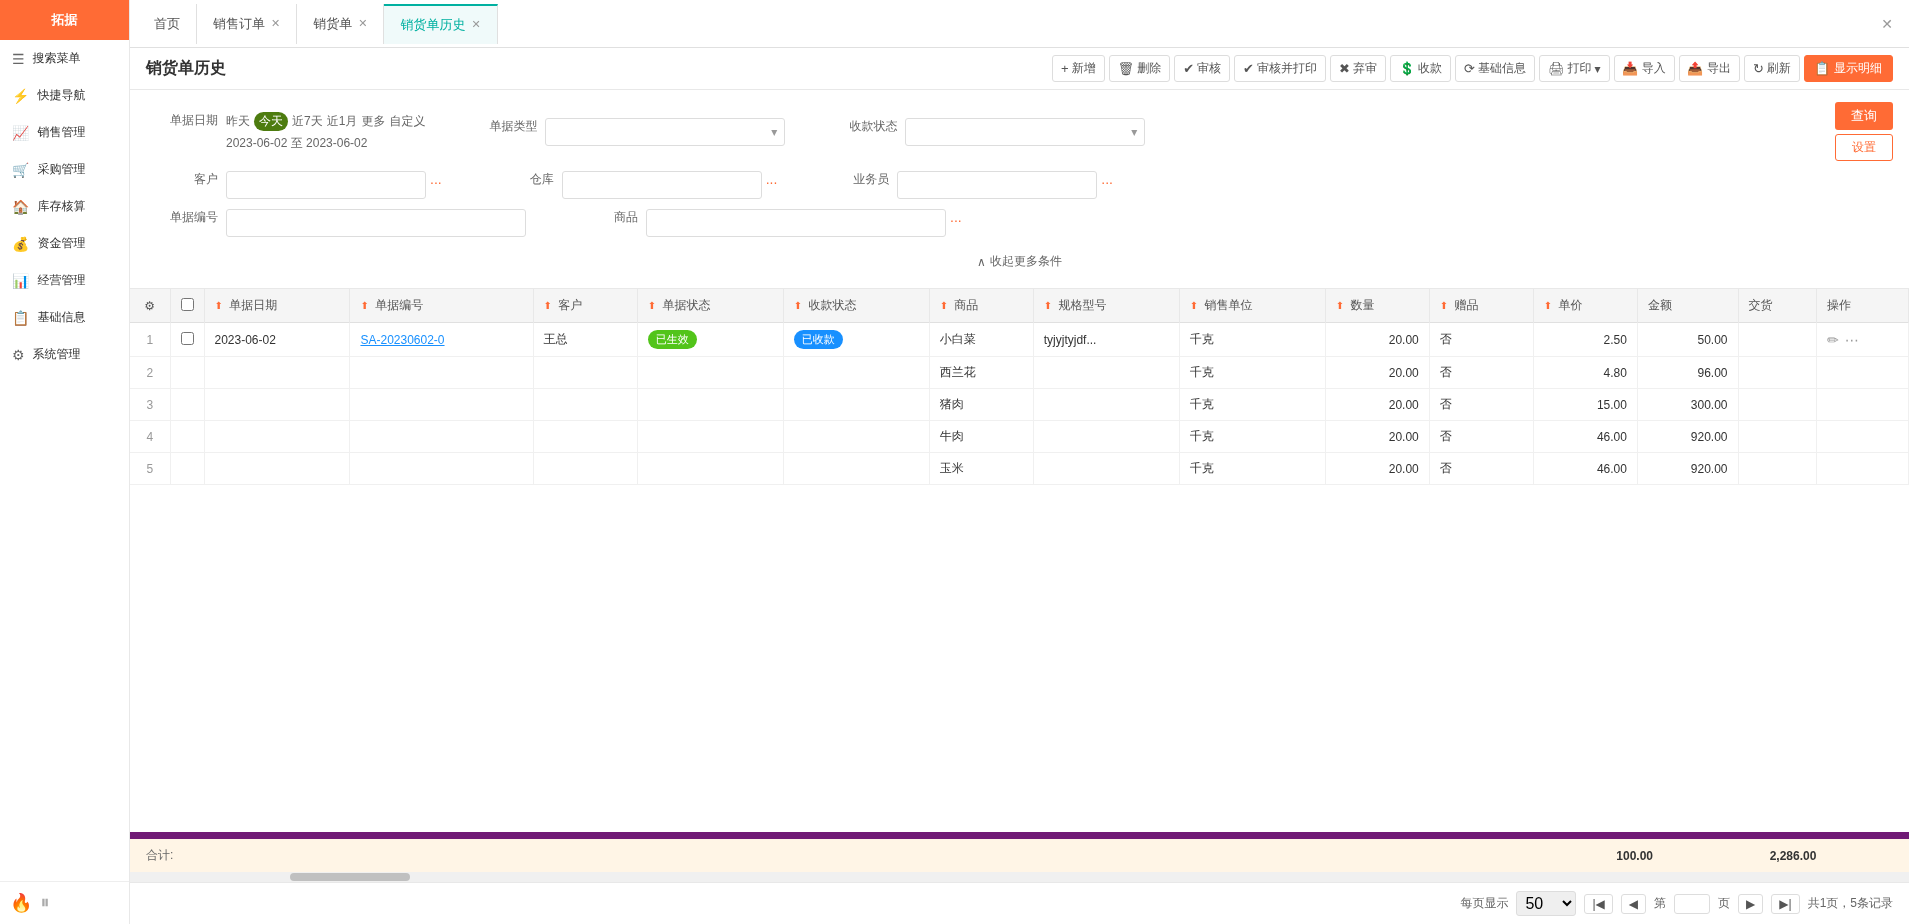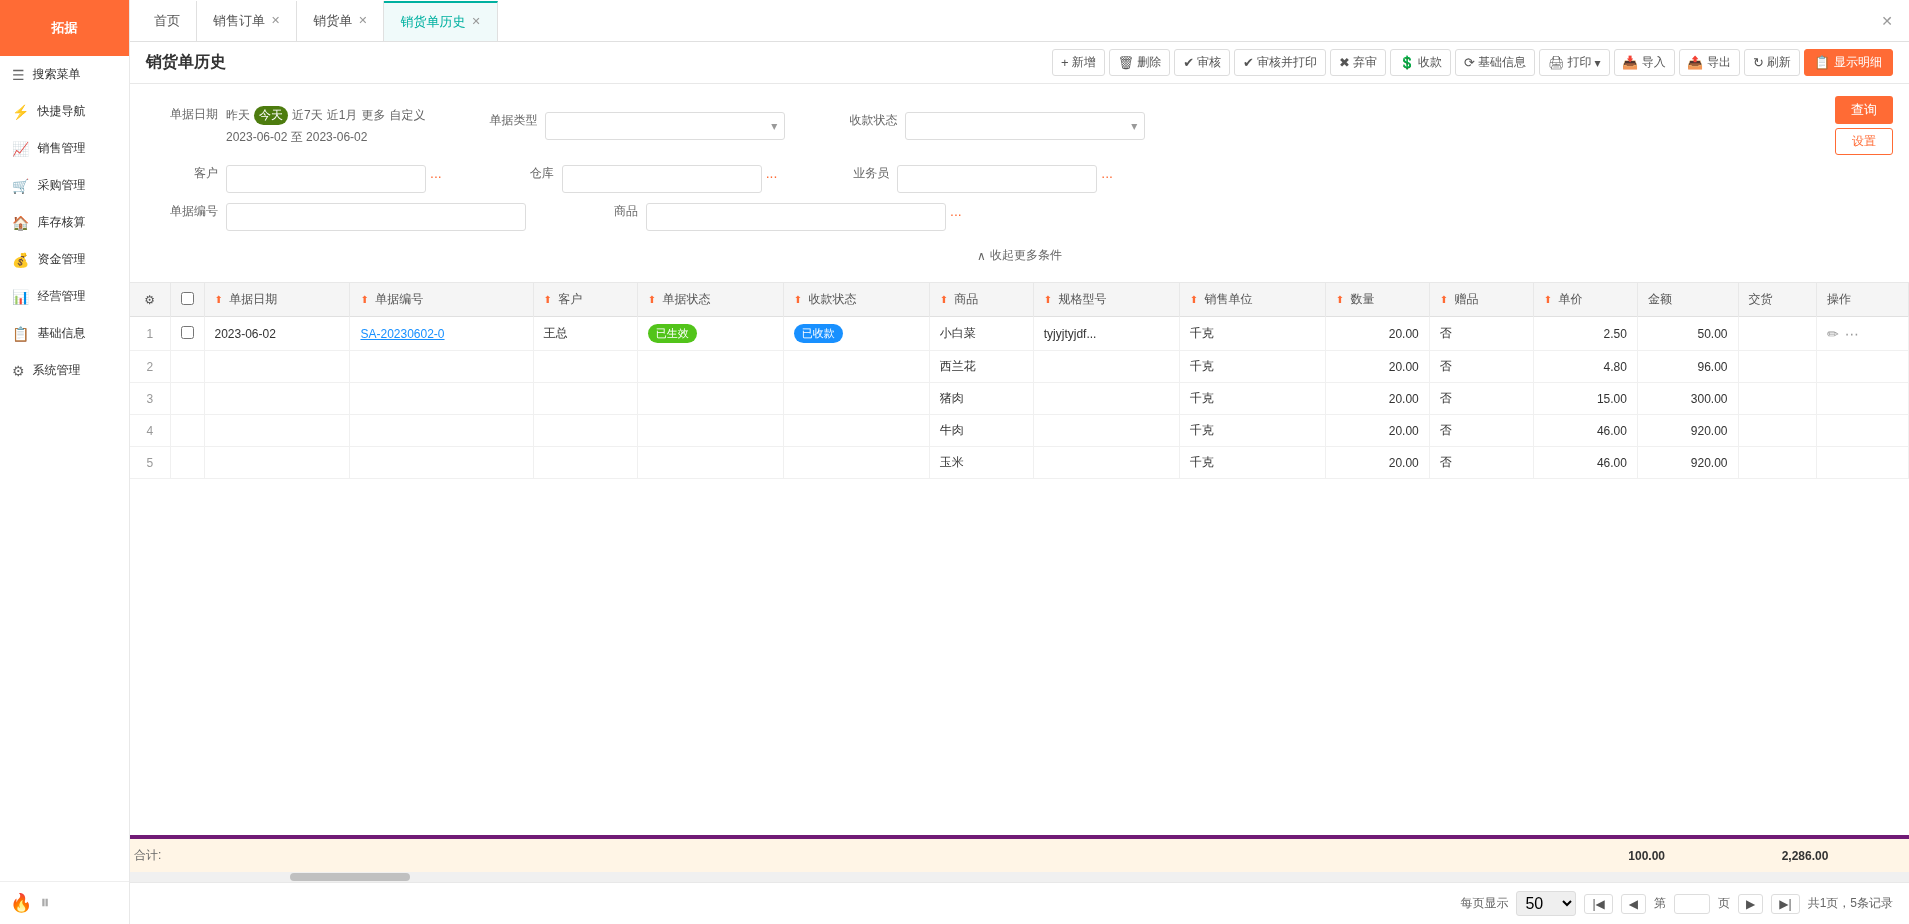--- a/index.html
+++ b/index.html
@@ -8,21 +8,21 @@
     
     .sidebar {
       width: 130px;
       background: #fff;
       border-right: 1px solid #e8e8e8;
       display: flex;
       flex-direction: column;
       flex-shrink: 0;
     }
     .sidebar-logo {
-      height: 56px;
+      height: 40px;
       background: #ff6b35;
       display: flex;
       align-items: center;
       justify-content: center;
       color: #fff;
       font-size: 13px;
       font-weight: bold;
     }
     .sidebar-item {
       display: flex;
@@ -45,21 +45,21 @@
     
     .main {
       flex: 1;
       display: flex;
       flex-direction: column;
       overflow: hidden;
     }
 
     
     .tabs-bar {
-      height: 42px;
+      height: 48px;
       background: #fff;
       border-bottom: 1px solid #e0e0e0;
       display: flex;
       align-items: center;
       padding: 0 8px;
       flex-shrink: 0;
     }
     .tab {
       height: 40px;
       padding: 0 16px;
@@ -259,22 +259,22 @@
     }
     .status-active { background: #52c41a; }
     .status-collected { background: #1890ff; }
     .link-text { color: #1890ff; cursor: pointer; text-decoration: underline; }
     .action-icons { display: flex; gap: 6px; }
     .action-icon { color: #999; cursor: pointer; font-size: 14px; }
 
     
     .table-footer {
       background: #fff5e6;
-      border-top: 4px solid #701a75;
-      padding: 8px 4px;
+      border-top: 7px solid #701a75;
+      padding: 8px 16px;
       display: flex;
       align-items: center;
     }
     .footer-label { color: #666; font-size: 12px; width: 80px; }
     .footer-total { font-size: 12px; color: #333; font-weight: bold; }
     .pagination-bar {
       background: #fff;
       border-top: 1px solid #e8e8e8;
       padding: 8px 16px;
       display: flex;

